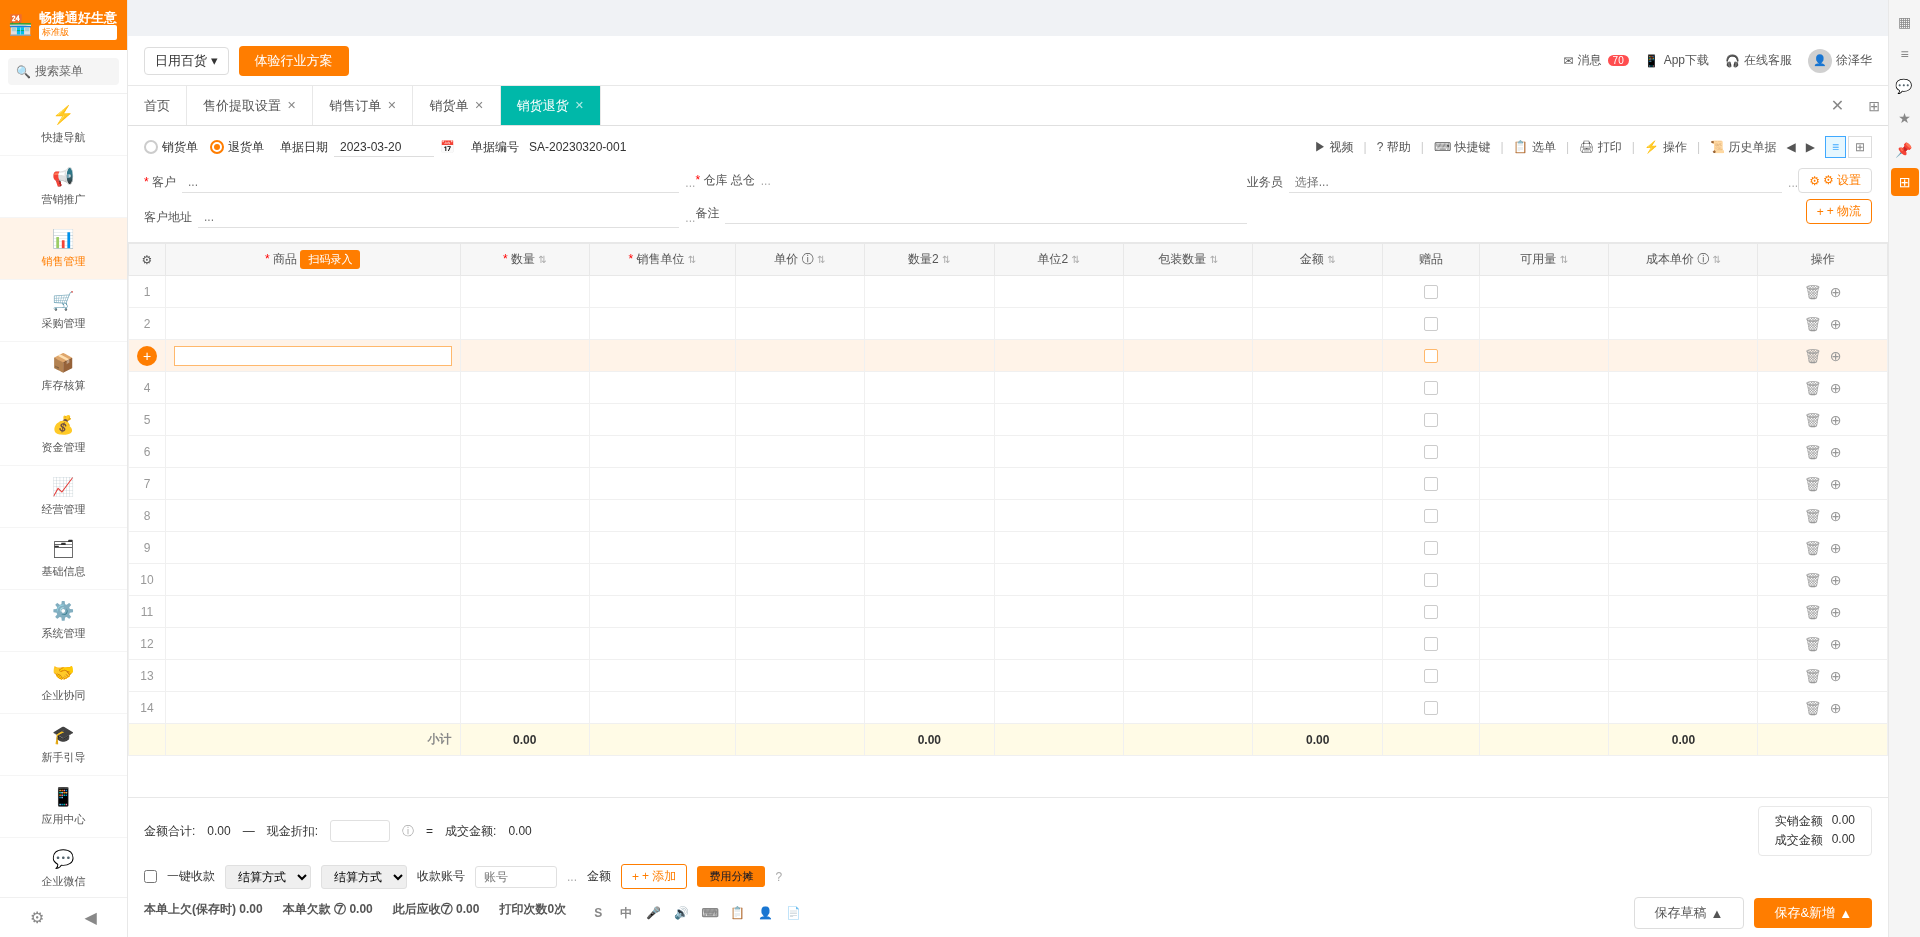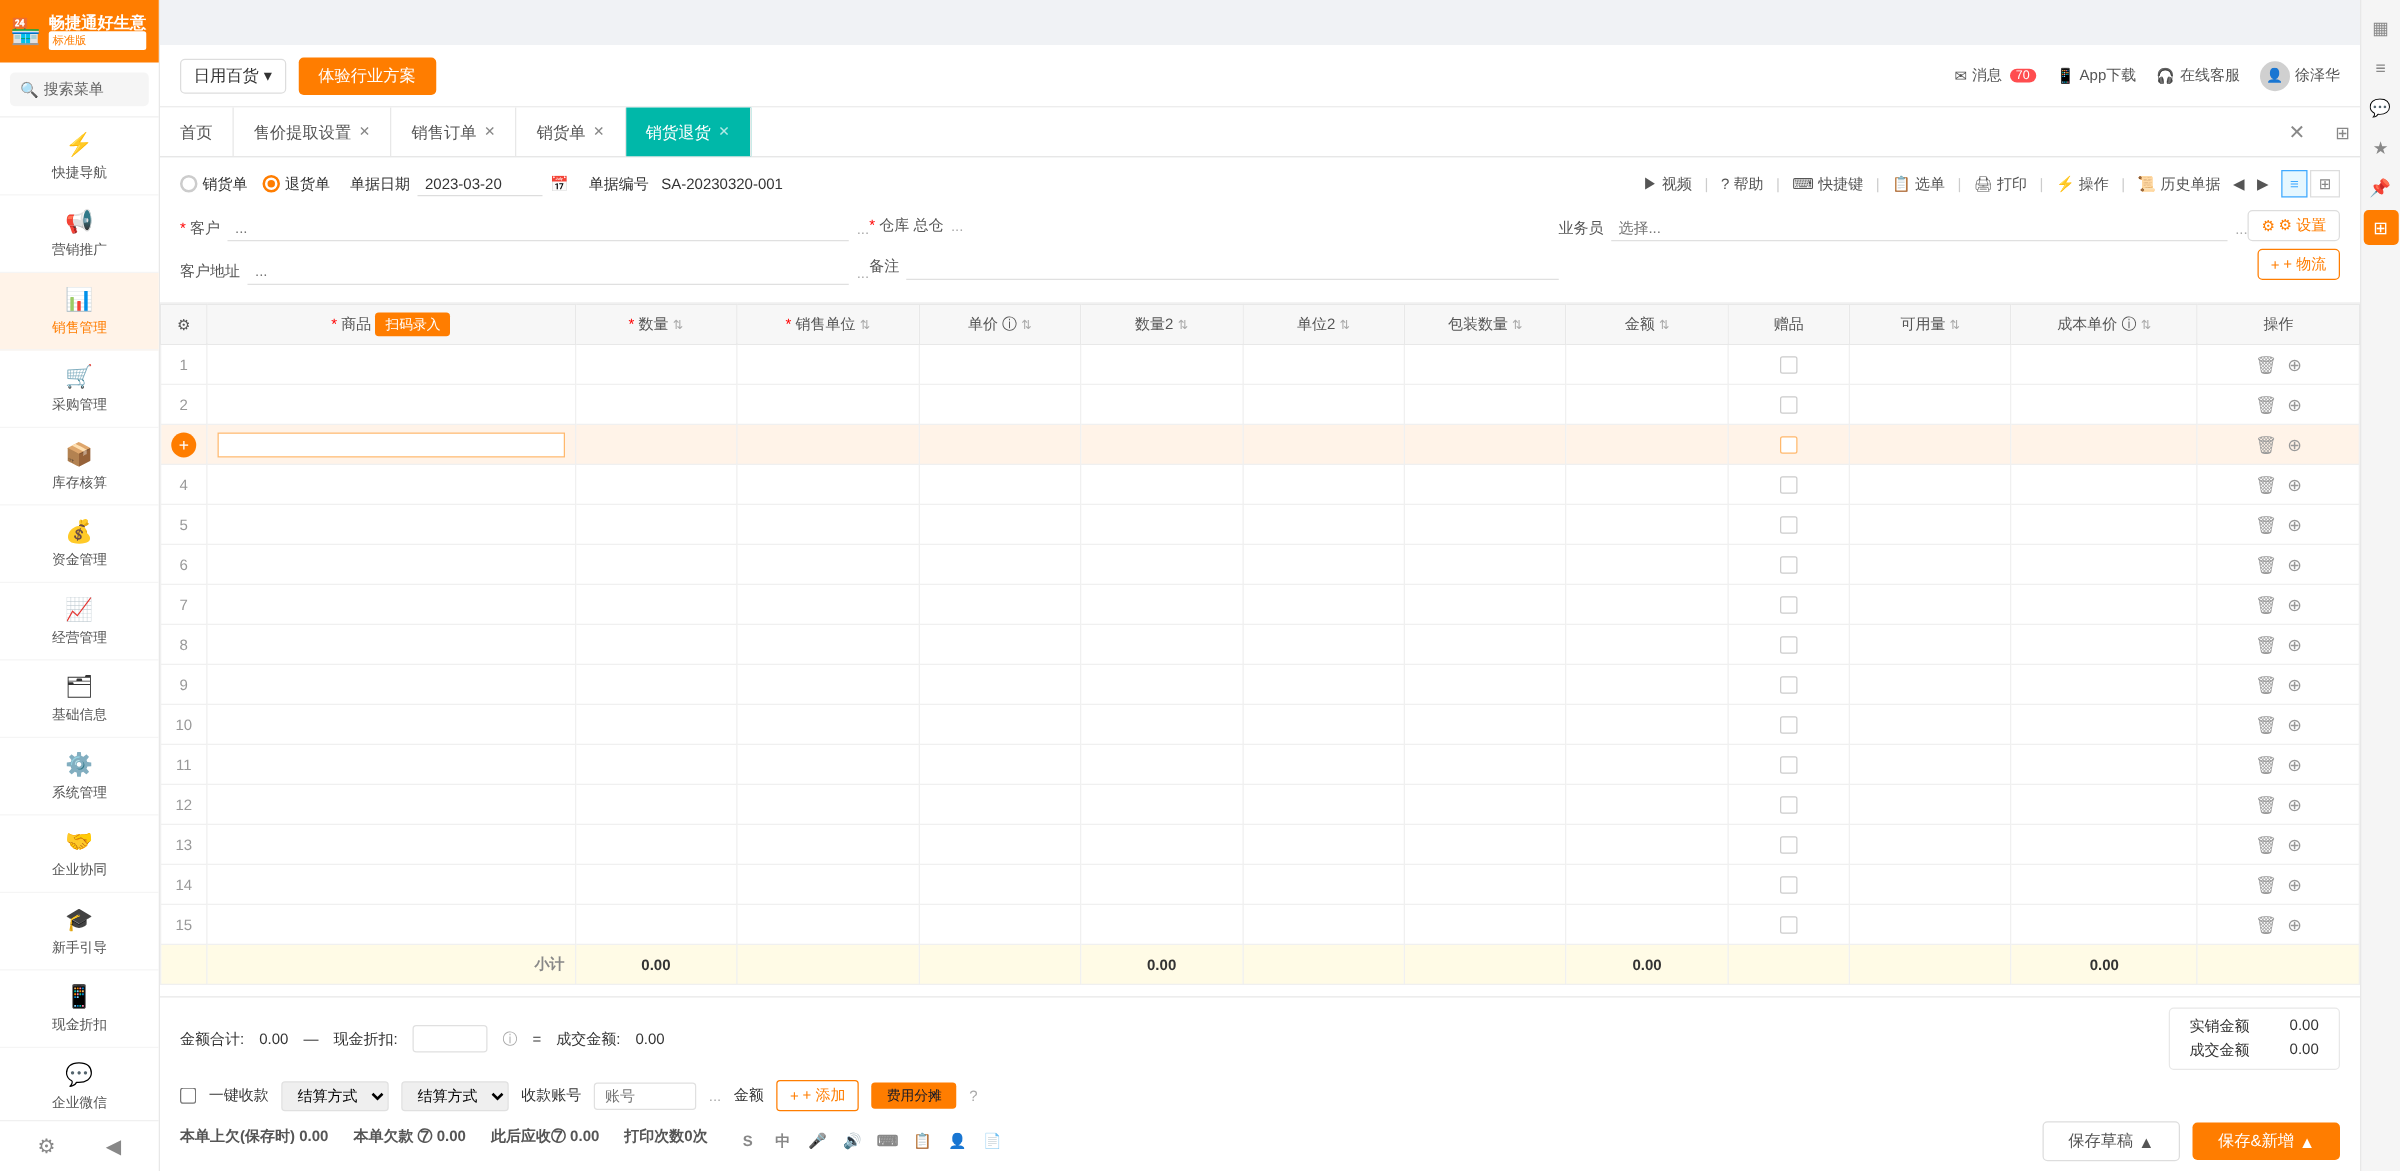--- a/index.html
+++ b/index.html
@@ -79,21 +79,21 @@
     .checkbox-sq { width: 14px; height: 14px; border: 1px solid #ccc; border-radius: 2px; background: #fff; display: inline-block; }
     .action-icons { display: flex; align-items: center; justify-content: center; gap: 8px; }
     .action-icon { font-size: 14px; cursor: pointer; color: #999; }
     .add-row-btn { width: 20px; height: 20px; border-radius: 50%; background: #ff7d00; color: #fff; border: none; font-size: 14px; cursor: pointer; display: flex; align-items: center; justify-content: center; }
     .subtotal-row td { background: #fffbe6; font-weight: bold; color: #333; }
 
     
     .bottom-form { background: #fff; border-top: 1px solid #e8e8e8; padding: 8px 16px; flex-shrink: 0; }
     .bottom-row1 { display: flex; align-items: center; gap: 12px; margin-bottom: 8px; font-size: 12px; }
     .bottom-summary { margin-left: auto; background: #fff; border: 1px solid #e8e8e8; padding: 6px 16px; border-radius: 4px; display: flex; flex-direction: column; gap: 2px; font-size: 12px; }
-    .bottom-summary-row { display: flex; justify-content: space-between; gap: 32px; }
+    .bottom-summary-row { display: flex; justify-content: space-between; gap: 9px; }
     .bottom-row2 { display: flex; align-items: center; gap: 10px; font-size: 12px; }
     .bottom-input { border: 1px solid #e0e0e0; border-radius: 3px; padding: 3px 8px; font-size: 12px; width: 82px; }
     .bottom-select { border: 1px solid #e0e0e0; border-radius: 3px; padding: 3px 8px; font-size: 12px; }
     .info-icon { color: #aaa; cursor: pointer; }
     .add-btn-sm { background: #fff; border: 1px solid #ff7d00; color: #ff7d00; border-radius: 3px; padding: 3px 10px; font-size: 12px; cursor: pointer; display: flex; align-items: center; gap: 3px; }
     .expense-btn { background: #ff7d00; border: none; color: #0f172a; border-radius: 3px; padding: 3px 12px; font-size: 11px; cursor: pointer; }
     .question-btn { background: none; border: none; color: #aaa; cursor: pointer; font-size: 12px; }
     .btn-save-draft { background: #fff; border: 1px solid #ddd; border-radius: 4px; padding: 6px 20px; font-size: 13px; cursor: pointer; color: #555; display: flex; align-items: center; gap: 4px; }
     .btn-save-new { background: #ff7d00; border: none; border-radius: 4px; padding: 6px 20px; font-size: 13px; cursor: pointer; color: #fff; display: flex; align-items: center; gap: 4px; }
     .bottom-footer { display: flex; align-items: center; justify-content: space-between; margin-top: 8px; font-size: 12px; color: #555; }
@@ -171,21 +171,21 @@
     <div class="sidebar-item">
       <span class="icon">🤝</span>
       <span class="label">企业协同</span>
     </div>
     <div class="sidebar-item">
       <span class="icon">🎓</span>
       <span class="label">新手引导</span>
     </div>
     <div class="sidebar-item">
       <span class="icon">📱</span>
-      <span class="label">现金折扣</span>
+      <span class="label">应用中心</span>
     </div>
     <div class="sidebar-item">
       <span class="icon">💬</span>
       <span class="label">企业微信</span>
     </div>
 
   </div>
   <div class="sidebar-bottom">
     <button class="sidebar-bottom-btn">⚙</button>
     <button class="sidebar-bottom-btn">◀</button>
@@ -706,44 +706,20 @@
               <td></td>
               <td>
                 <div class="action-icons">
                   <span class="action-icon">🗑</span>
                   <span class="action-icon">⊕</span>
                 </div>
               </td>
             </tr>
           <tr>
               <td class="row-num">14</td>
-              <td></td>
-              <td></td>
-              <td></td>
-              <td></td>
-              <td></td>
-              <td></td>
-              <td></td>
-              <td></td>
-              <td>
-                <div class="checkbox-cell">
-                  <span class="checkbox-sq"></span>
-                </div>
-              </td>
-              <td></td>
-              <td></td>
-              <td>
-                <div class="action-icons">
-                  <span class="action-icon">🗑</span>
-                  <span class="action-icon">⊕</span>
-                </div>
-              </td>
-            </tr>
-          <tr>
-              <td class="row-num">15</td>
               <td></td>
               <td></td>
               <td></td>
               <td></td>
               <td></td>
               <td></td>
               <td></td>
               <td></td>
               <td>
                 <div class="checkbox-cell">

